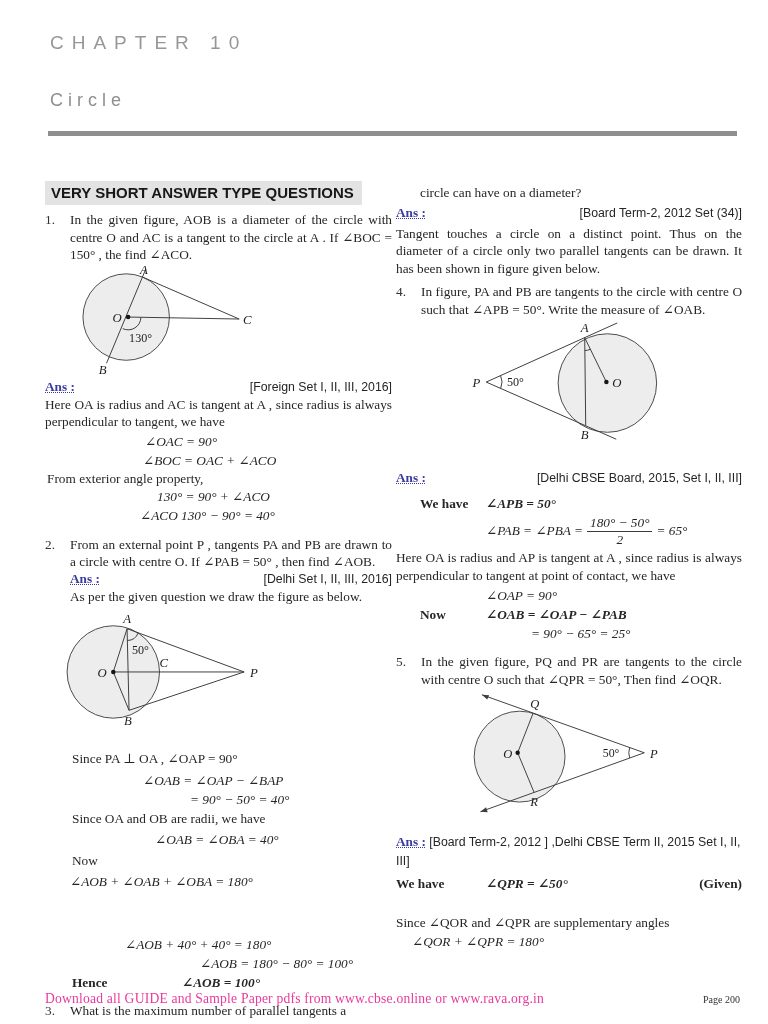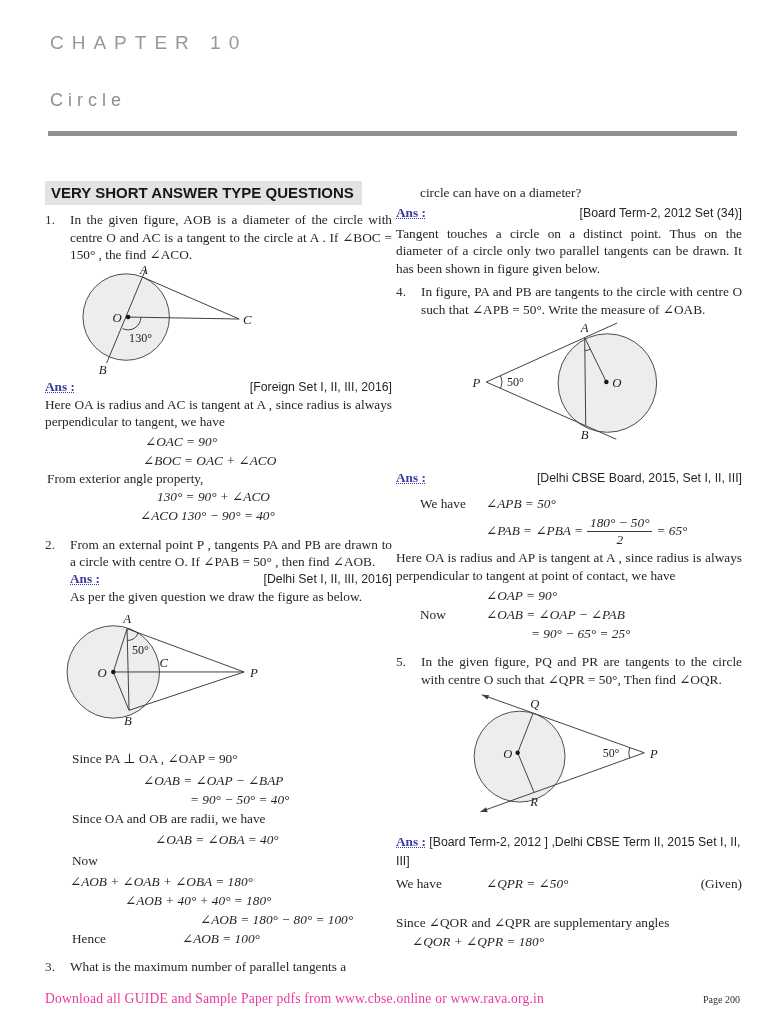--- a/index.html
+++ b/index.html
@@ -34,21 +34,21 @@
   .qnum { flex:none; width:25px; color:#30303a; }
   .qtext { flex:1; text-align:justify; }
 
   .ansrow { display:flex; justify-content:space-between; align-items:baseline; height:18px; }
   .anslabel { color:#3a3aa0; font-weight:bold; text-decoration:underline dotted 1px; }
   .cite { font-family:"Liberation Sans","DejaVu Sans",sans-serif; font-size:12.3px; color:#252525; }
 
   .para { text-align:justify; }
   .mline { line-height:19px; height:19px; white-space:nowrap; }
   .eq { font-style:italic; }
-  .mrow { display:flex; align-items:center; height:18px; white-space:nowrap; }
+  .mrow { display:flex; align-items:center; height:18px; white-space:nowrap;font-weight:bold; }
   .mlabel { flex:none; }
   .push-right { margin-left:auto; }
 
   .frac { display:inline-block; text-align:center; vertical-align:middle; margin:0 4px; line-height:14px; font-style:italic; }
   .frac .num { display:block; border-bottom:1px solid #3a3a3a; padding:0 3px 1px; }
   .frac .den { display:block; padding-top:1px; }
   .fracline { height:32px; display:flex; align-items:center; white-space:nowrap; }
 
   svg.fig { display:block; }
   .fig .stroke { stroke:#3d3d3d; stroke-width:1; fill:none; }
@@ -132,21 +132,21 @@
   </svg>
 
   <div style="margin-top:20px;">
     <div class="mline" style="padding-left:27px;">Since PA ⊥ OA , ∠OAP = 90°</div>
     <div class="mline eq" style="padding-left:98px; margin-top:3px;">∠OAB = ∠OAP − ∠BAP</div>
     <div class="mline eq" style="padding-left:145px;">= 90° − 50° = 40°</div>
     <div class="mline" style="padding-left:27px;">Since OA and OB are radii, we have</div>
     <div class="mline eq" style="padding-left:110px; margin-top:2px;">∠OAB = ∠OBA = 40°</div>
     <div class="mline" style="padding-left:27px; margin-top:2px;">Now</div>
     <div class="mline eq" style="padding-left:25px; margin-top:2px;">∠AOB + ∠OAB + ∠OBA = 180°</div>
-    <div class="mline eq" style="padding-left:80px;">∠AOB + 40° + 40° = 180°</div>
+    <div class="mline eq" style="padding-left:80px;margin-top:44px;">∠AOB + 40° + 40° = 180°</div>
     <div class="mline eq" style="padding-left:155px;">∠AOB = 180° − 80° = 100°</div>
     <div class="mrow" style="margin-top:1px;">
       <span class="mlabel" style="padding-left:27px; width:137px;">Hence</span>
       <span class="eq">∠AOB = 100°</span>
     </div>
   </div>
 
   <div class="qrow" style="margin-top:10px;">
     <span class="qnum">3.</span>
     <span class="qtext">What is the maximum number of parallel tangents a</span>

